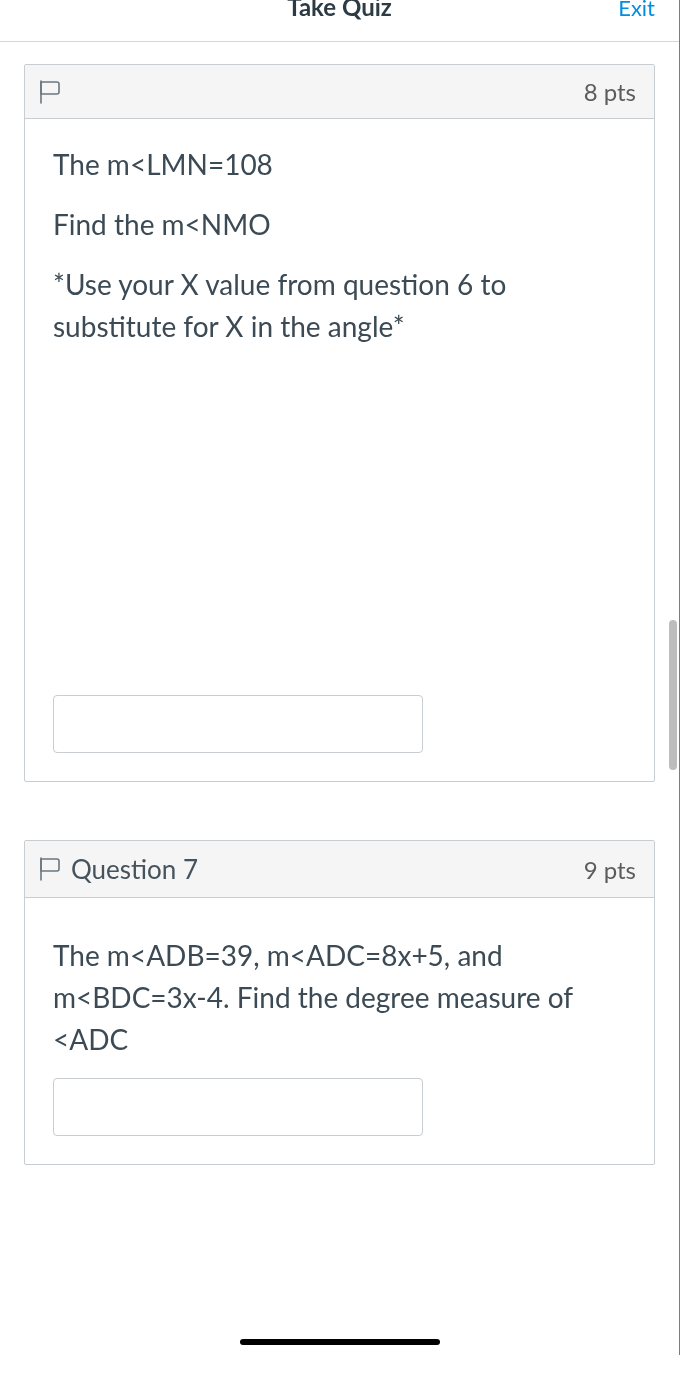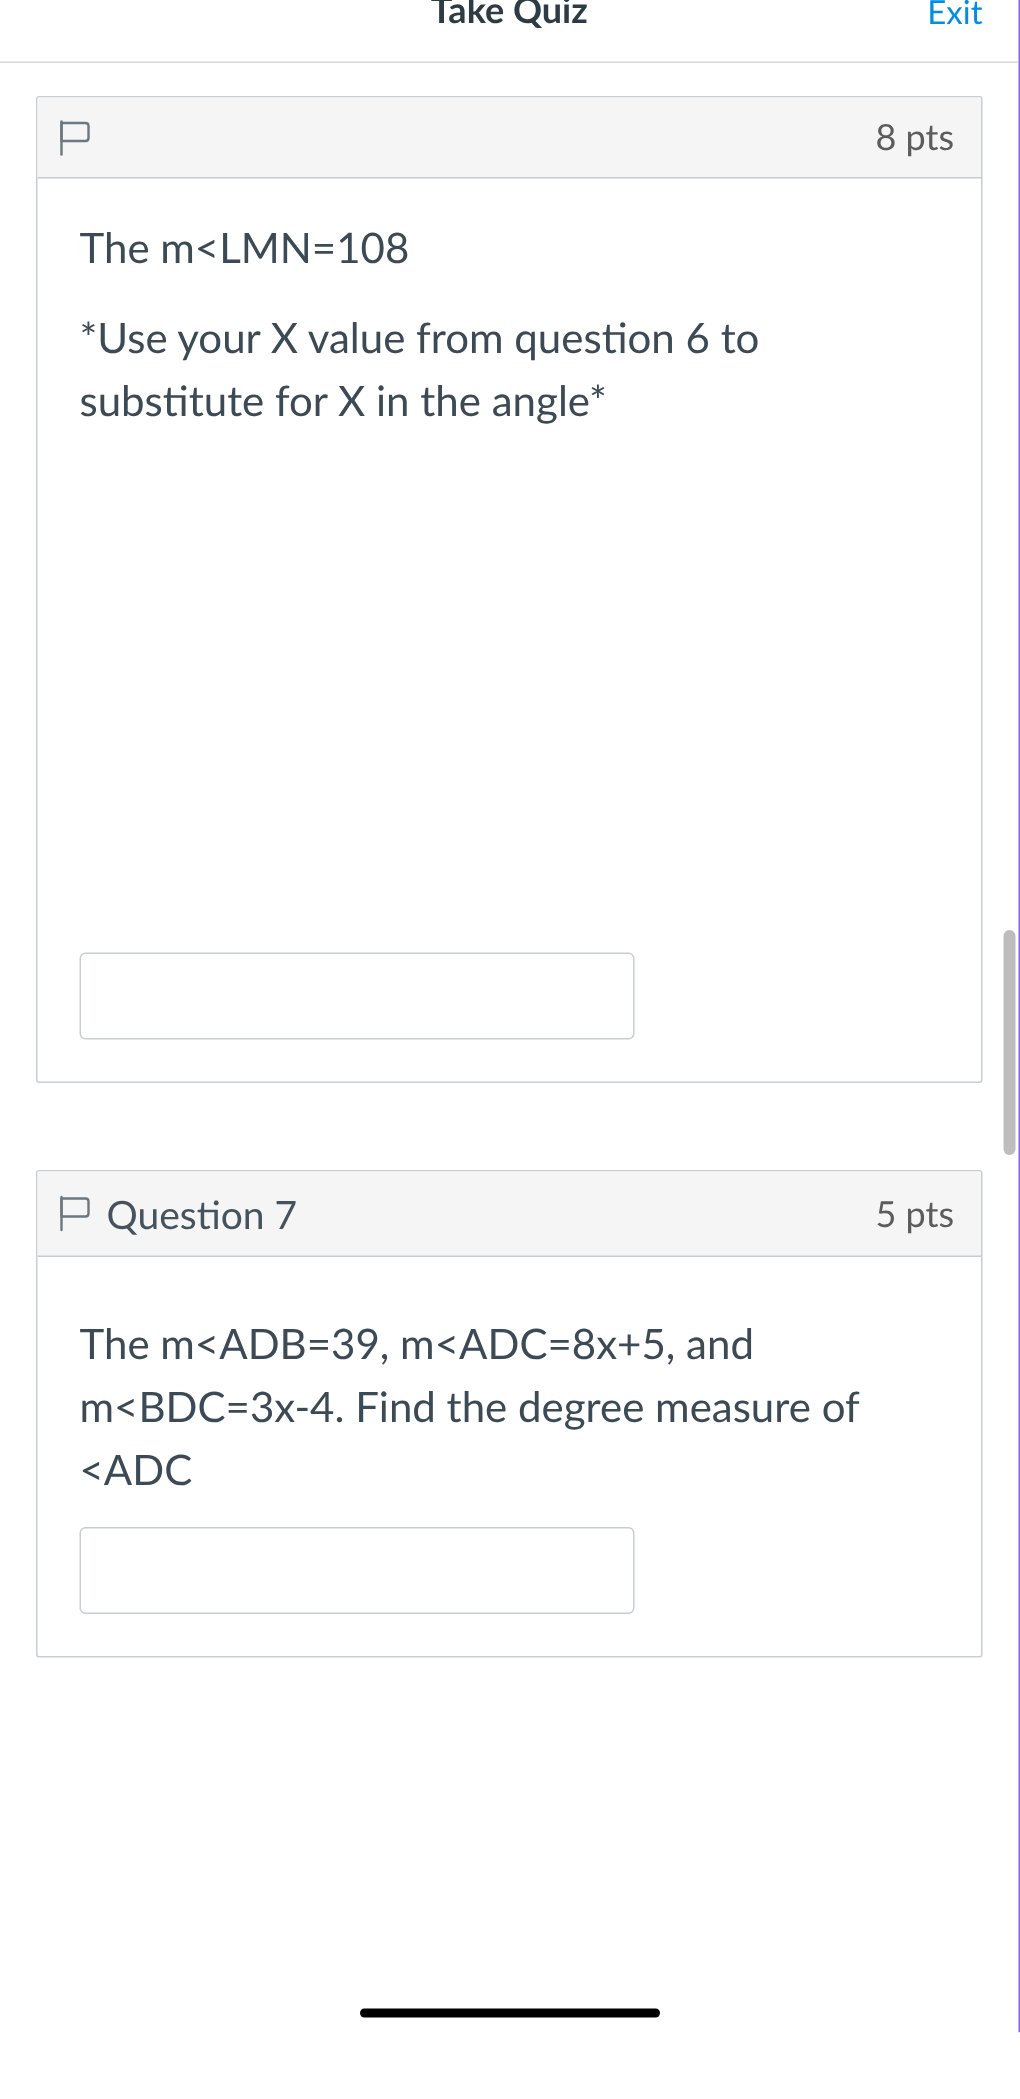--- a/index.html
+++ b/index.html
@@ -139,39 +139,40 @@
               <path d="M2 2 L2 24" stroke="#6c7780" stroke-width="1.6" fill="none" stroke-linecap="round"></path>
               <path d="M2 3 L18 3 Q20 3 20 5 L20 13 Q20 15 18 15 L2 15 Z" fill="none" stroke="#6c7780" stroke-width="1.6" stroke-linejoin="round"></path>
             </svg>
           </span>
         </div>
         <span class="points">8 pts</span>
       </div>
       <div class="question-body">
         <div class="prompt">
           <p>The m&lt;LMN=108</p>
+          <p>Find the m&lt;NMO</p>
           <p>*Use your X value from question 6 to substitute for X in the angle*</p>
         </div>
         <div class="spacer-large"></div>
         <input class="answer-input" type="text" value="" style="">
       </div>
     </div>
 
     <div class="question-card">
       <div class="question-header">
         <div class="qh-left">
           <span class="flag-icon">
             <svg width="22" height="26" viewBox="0 0 22 26">
               <path d="M2 2 L2 24" stroke="#6c7780" stroke-width="1.6" fill="none" stroke-linecap="round"></path>
               <path d="M2 3 L18 3 Q20 3 20 5 L20 13 Q20 15 18 15 L2 15 Z" fill="none" stroke="#6c7780" stroke-width="1.6" stroke-linejoin="round"></path>
             </svg>
           </span>
           <span class="question-title">Question 7</span>
         </div>
-        <span class="points">5 pts</span>
+        <span class="points">9 pts</span>
       </div>
       <div class="q8-body">
         <div class="prompt">
           <p>The m&lt;ADB=39, m&lt;ADC=8x+5, and m&lt;BDC=3x-4. Find the degree measure of &lt;ADC</p>
         </div>
         <input class="answer-input" type="text" value="" style="">
       </div>
     </div>
 
   </div>

